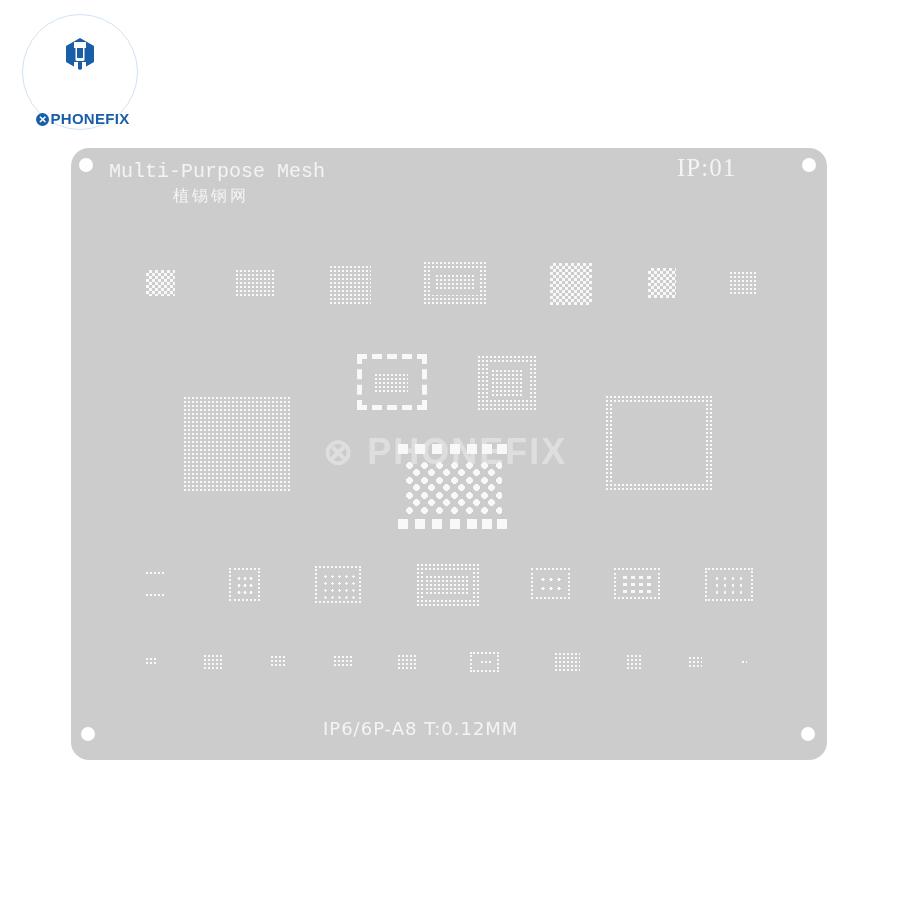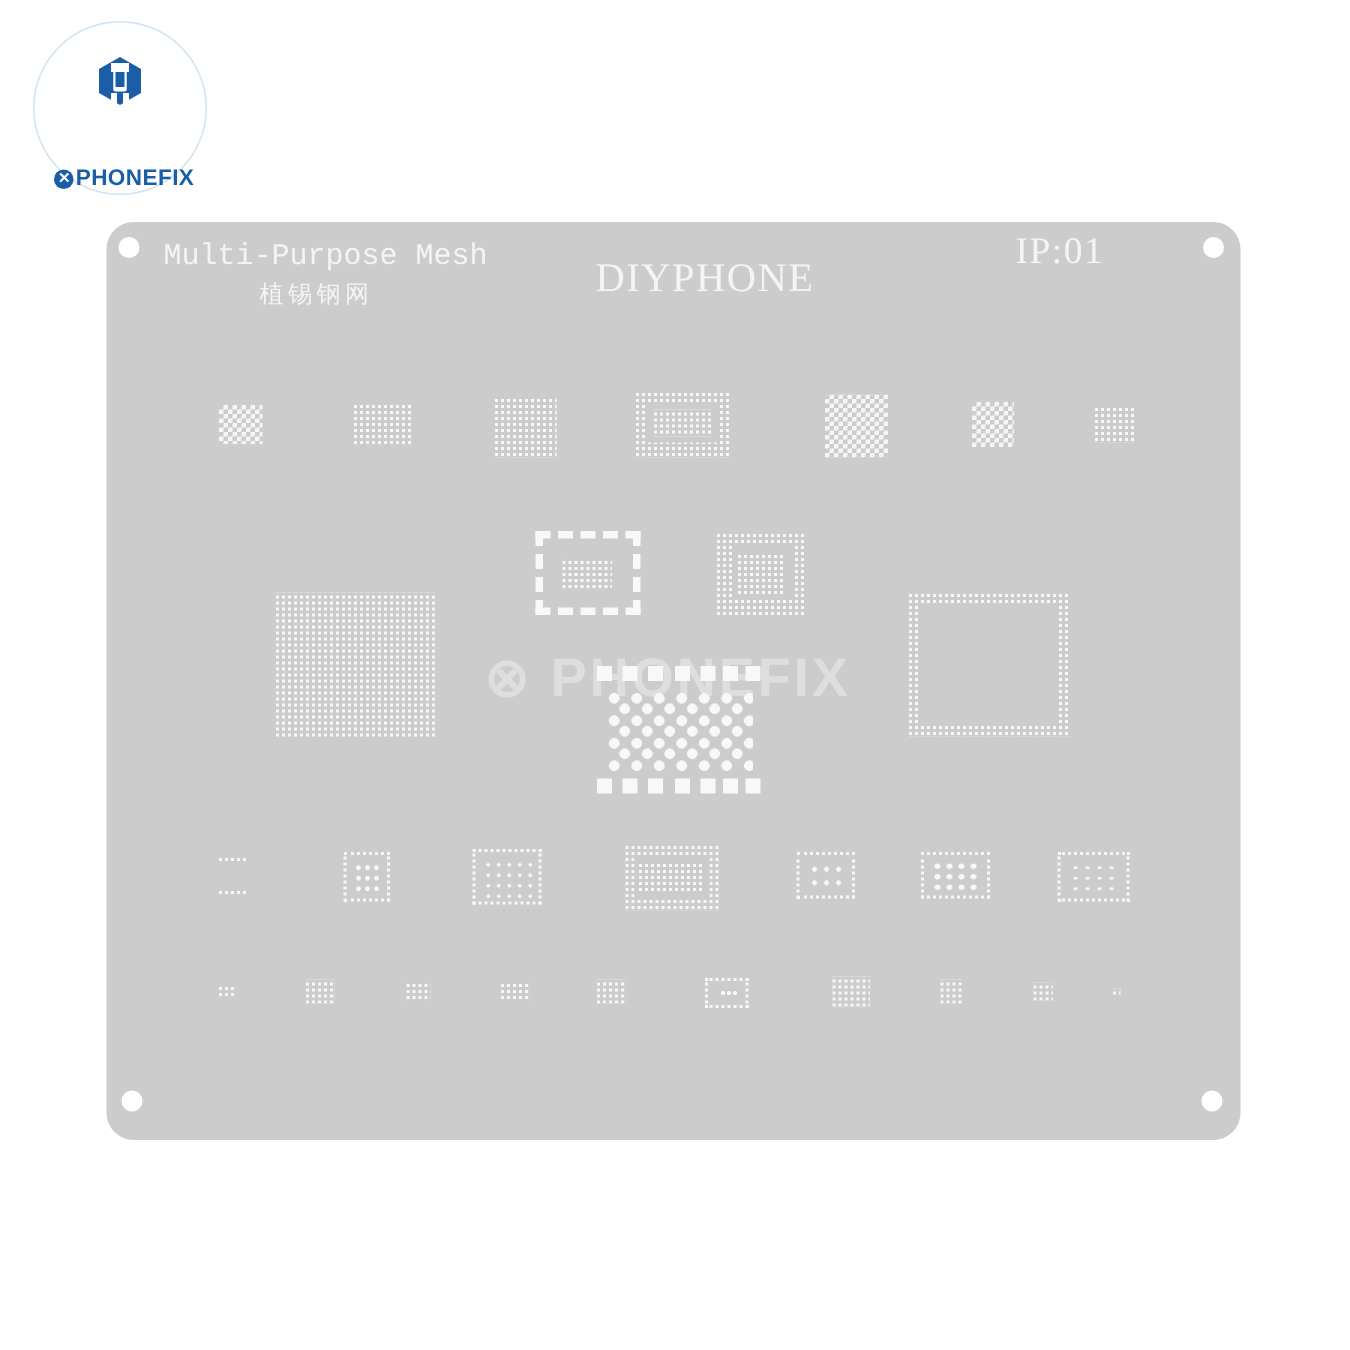--- a/index.html
+++ b/index.html
@@ -61,21 +61,20 @@
 </div>
 
 <div class="plate">
   <div class="hole" style="left:8px;top:10px;"></div>
   <div class="hole" style="left:731px;top:10px;"></div>
   <div class="hole" style="left:10px;top:579px;"></div>
   <div class="hole" style="left:730px;top:579px;"></div>
 
   <div class="txt title-en">Multi-Purpose Mesh</div>
   <div class="txt title-cn">植锡钢网</div>
-  <div class="txt brand">DIYPHONE</div>
   <div class="txt model-id">IP:01</div>
 
   <div class="chip checker" style="left:75px;top:122px;width:29px;height:26px;"></div>
   <div class="chip sq4" style="left:165px;top:120px;width:40px;height:30px;"></div>
   <div class="chip sq4" style="left:259px;top:116px;width:41px;height:41px;"></div>
   <div class="chip sq4" style="left:353px;top:112px;width:62px;height:45px;">
     <div class="inner-gap" style="left:8px;top:9px;width:46px;height:26px;"></div>
     <div class="sq4" style="position:absolute;left:12px;top:13px;width:38px;height:18px;"></div>
   </div>
   <div class="chip checker" style="left:479px;top:115px;width:42px;height:42px;"></div>
@@ -148,13 +147,14 @@
   <div class="chip sq4" style="left:263px;top:506px;width:19px;height:14px;"></div>
   <div class="chip sq4" style="left:327px;top:505px;width:19px;height:16px;"></div>
   <div class="chip frame" style="left:399px;top:504px;width:29px;height:20px;border:2px dotted #f8f8f8;">
     <div style="position:absolute;left:8px;top:6px;width:12px;height:4px;background-image:radial-gradient(circle,#f8f8f8 1.3px,transparent 1.5px);background-size:4px 4px;"></div>
   </div>
   <div class="chip sq4" style="left:484px;top:503px;width:25px;height:20px;"></div>
   <div class="chip sq4" style="left:556px;top:505px;width:15px;height:16px;"></div>
   <div class="chip sq4" style="left:618px;top:507px;width:13px;height:12px;"></div>
   <div class="chip sq4" style="left:671px;top:511px;width:5px;height:5px;"></div>
 
+  <div class="txt footer">IP6/6P-A8  T:0.12MM</div>
 </div>
 
 </body></html>

